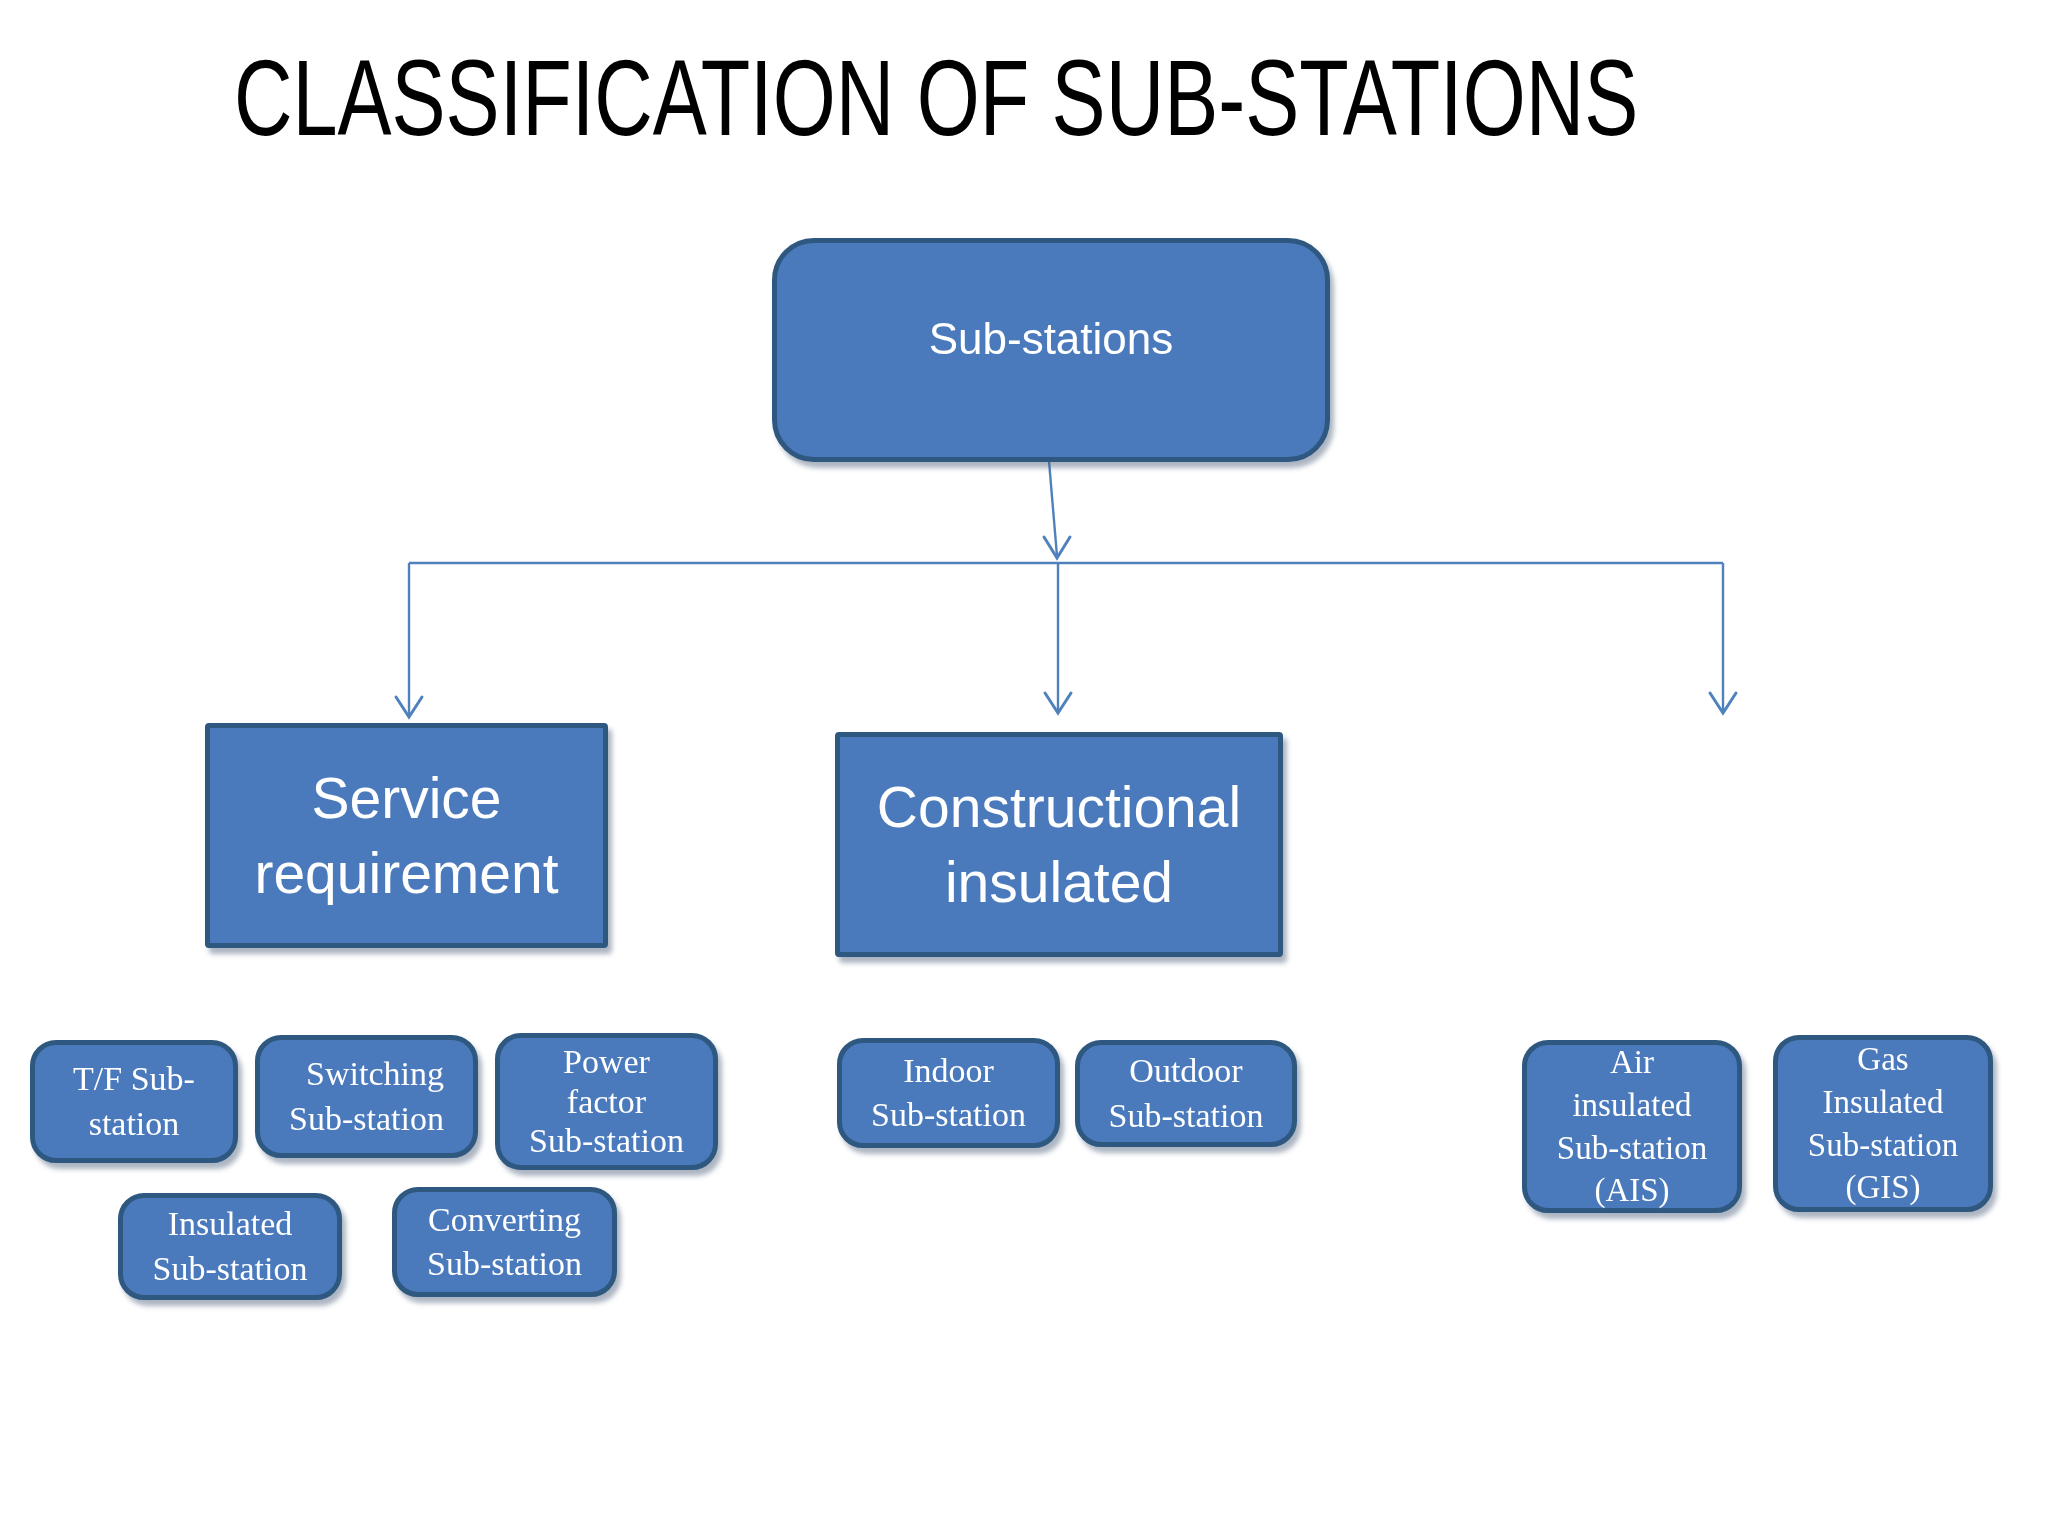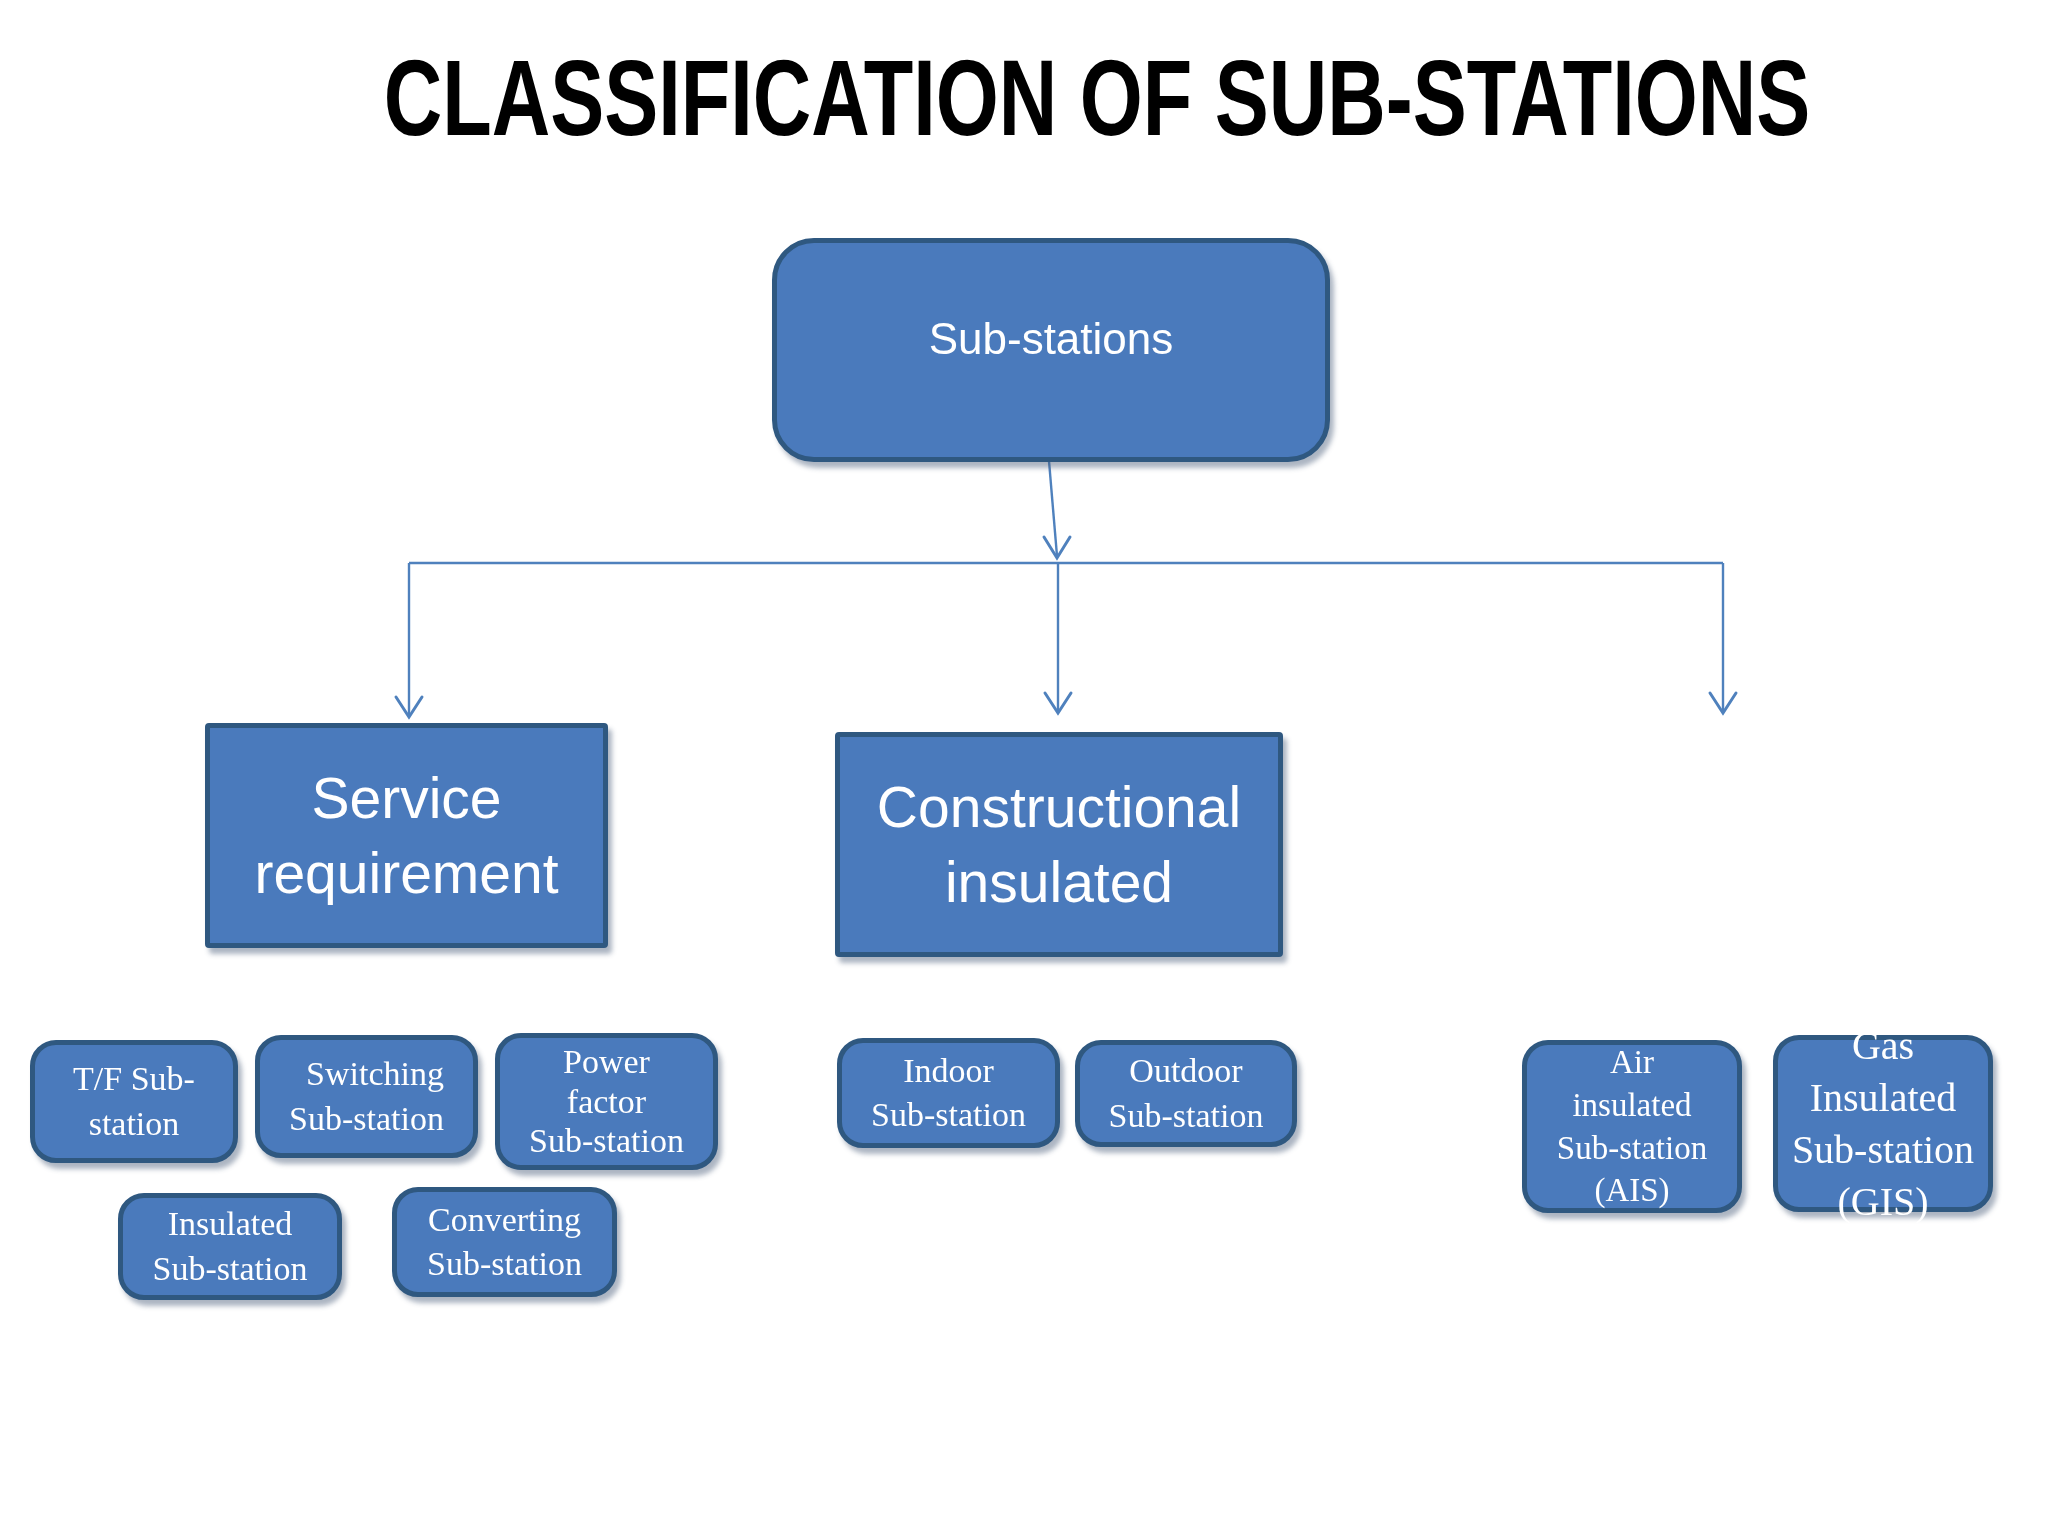--- a/index.html
+++ b/index.html
@@ -14,23 +14,23 @@
   body{
     width:2048px;height:1536px;
     background:var(--background);
     font-family:"Liberation Sans",sans-serif;
     overflow:hidden;
   }
   .stage{position:relative;width:2048px;height:1536px;background:var(--background);}
 
   .slide-title{
     position:absolute;top:36px;left:0;width:2048px;
-    text-align:right;line-height:1.15;
+    text-align:left;line-height:1.15;
     color:var(--title-text);
-    font-size:108px;font-weight:700;
+    font-size:108px;font-weight:400;
     white-space:nowrap;
   }
   .slide-title .squeeze{
     display:inline-block;
     transform:scaleX(0.75);
     transform-origin:50% 50%;
     letter-spacing:0px;
   }
 
   .node{
@@ -68,21 +68,21 @@
     border-width:5px;
   }
   .leaf-tf{left:30px;top:1040px;width:208px;height:123px;}
   .leaf-switching{left:255px;top:1035px;width:223px;height:123px;text-align:right;}
   .leaf-power{left:495px;top:1033px;width:223px;height:137px;line-height:1.17;}
   .leaf-frequency{left:118px;top:1193px;width:224px;height:107px;}
   .leaf-converting{left:392px;top:1187px;width:225px;height:110px;}
   .leaf-indoor{left:837px;top:1038px;width:223px;height:110px;}
   .leaf-outdoor{left:1075px;top:1040px;width:222px;height:107px;}
   .leaf-ais{left:1522px;top:1040px;width:220px;height:173px;font-size:33px;}
-  .leaf-gis{left:1773px;top:1035px;width:220px;height:177px;font-size:40px;}
+  .leaf-gis{left:1773px;top:1035px;width:220px;height:177px;font-size:33px;}
 
   svg.connectors{
     position:absolute;left:0;top:0;width:2048px;height:1536px;
     pointer-events:none;
   }
   svg.connectors .shaft{
     stroke:var(--connector);stroke-width:2.4;fill:none;
   }
   svg.connectors .head{
     stroke:var(--connector);stroke-width:3;fill:none;

